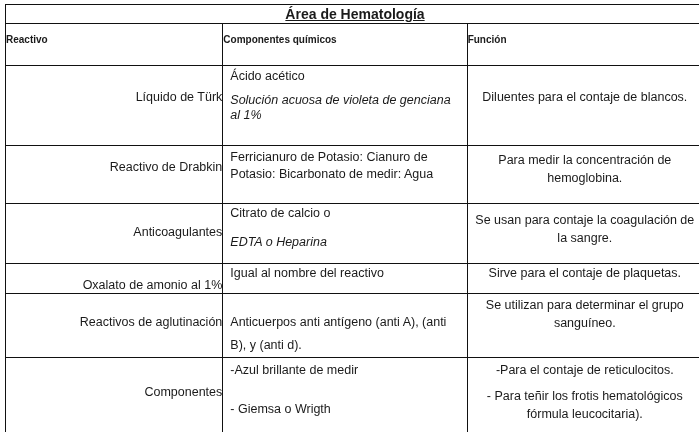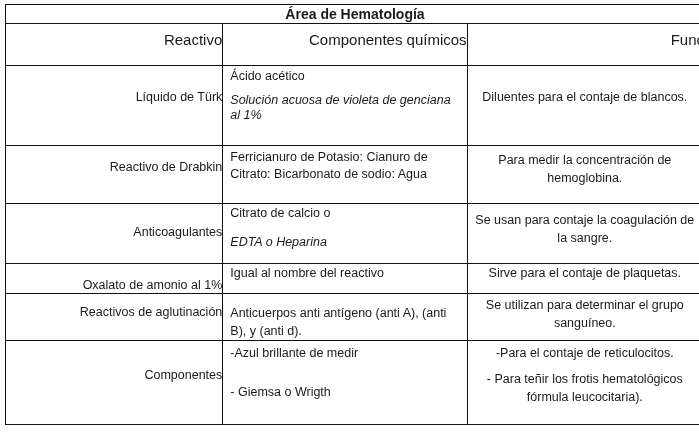--- a/index.html
+++ b/index.html
@@ -34,26 +34,26 @@
       line-height: 15px;
     }
     .title-cell {
       height: 18px;
       text-align: center;
       font-weight: bold;
       font-size: 14px;
       line-height: 18px;
       padding-left: 0;
     }
-    .title-cell span { position: relative; left: -10px; }
+    .title-cell span { position: relative; left: -10px; text-decoration: underline; }
     .hdr {
       height: 41px;
-      font-weight: normal;
-      font-size: 15px;
-      text-align: right;
+      font-weight: bold;
+      font-size: 10px;
+      text-align: left;
       vertical-align: top;
     }
     .hdr .in { padding-top: 8px; }
     .c1 { width: 217px; }
     .c2 { width: 244px; }
     .c3 { width: 257px; }
     .name-cell { text-align: right; vertical-align: middle; }
     .comp-cell { padding-left: 7px; padding-right: 10px; }
     .func-cell { text-align: center; padding-left: 6px; padding-right: 28px; }
     p { margin: 0; }
@@ -103,21 +103,21 @@
       <td class="func-cell" style="vertical-align:middle">
             <p style="margin-top:-16px">Diluentes para el contaje de blancos.</p>
           </td>
     </tr>
 
     <tr class="r2">
       <td class="name-cell">
             <p style="margin-top:-14px">Reactivo de Drabkin</p>
           </td>
       <td class="comp-cell">
-        <p style="margin-top:3px; line-height:17px">Ferricianuro de Potasio: Cianuro de Citrato: Bicarbonato de sodio: Agua</p>
+        <p style="margin-top:3px; line-height:17px">Ferricianuro de Potasio: Cianuro de Potasio: Bicarbonato de medir: Agua</p>
       </td>
       <td class="func-cell">
             <p style="margin-top:5px; line-height:18px">Para medir la concentración de hemoglobina.</p>
           </td>
     </tr>
 
     <tr class="r3">
       <td class="name-cell">
             <p style="margin-top:-2px">Anticoagulantes</p>
           </td>
@@ -137,24 +137,24 @@
       <td class="comp-cell">
         <p style="margin-top:2px">Igual al nombre del reactivo</p>
       </td>
       <td class="func-cell">
             <p style="margin-top:2px">Sirve para el contaje de plaquetas.</p>
           </td>
     </tr>
 
     <tr class="r5">
       <td class="name-cell name-top">
-            <p style="margin-top:11px">Reactivos de aglutinación</p>
+            <p style="margin-top:21px">Reactivos de aglutinación</p>
           </td>
       <td class="comp-cell">
-        <p style="margin-top:10px; line-height:18px">Anticuerpos anti antígeno (anti A), (anti B), y (anti d).</p>
+        <p style="margin-top:17px; line-height:23px">Anticuerpos anti antígeno (anti A), (anti B), y (anti d).</p>
       </td>
       <td class="func-cell">
             <p style="margin-top:2px; line-height:18px">Se utilizan para determinar el grupo sanguíneo.</p>
           </td>
     </tr>
 
     <tr class="r6">
       <td class="name-cell">
             <p style="margin-top:-14px">Componentes</p>
           </td>

